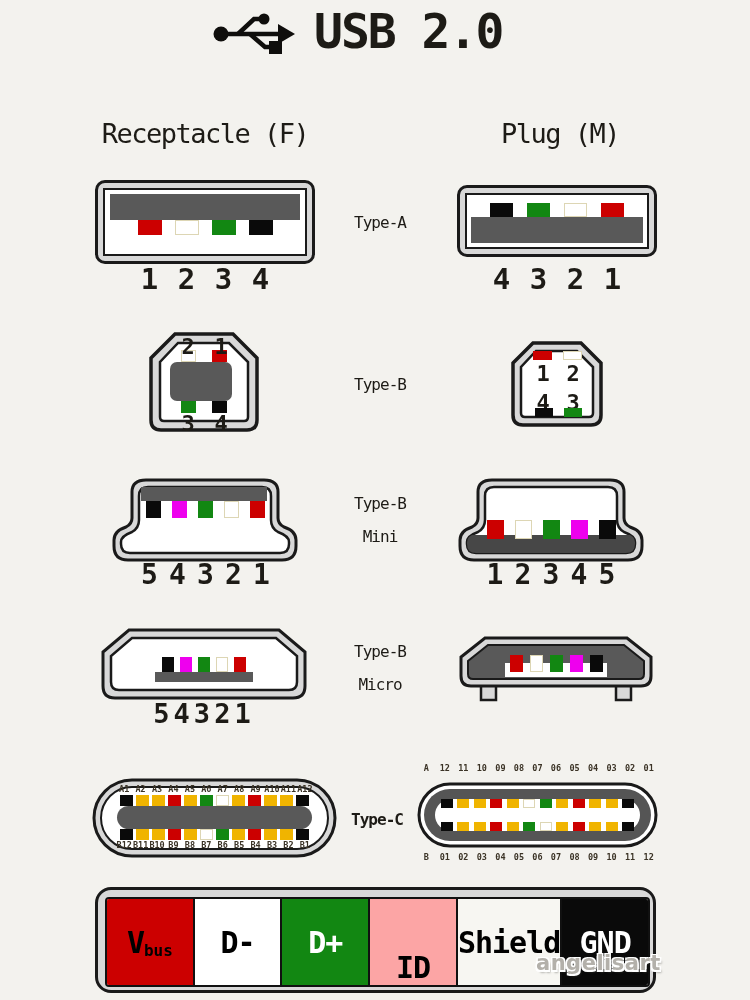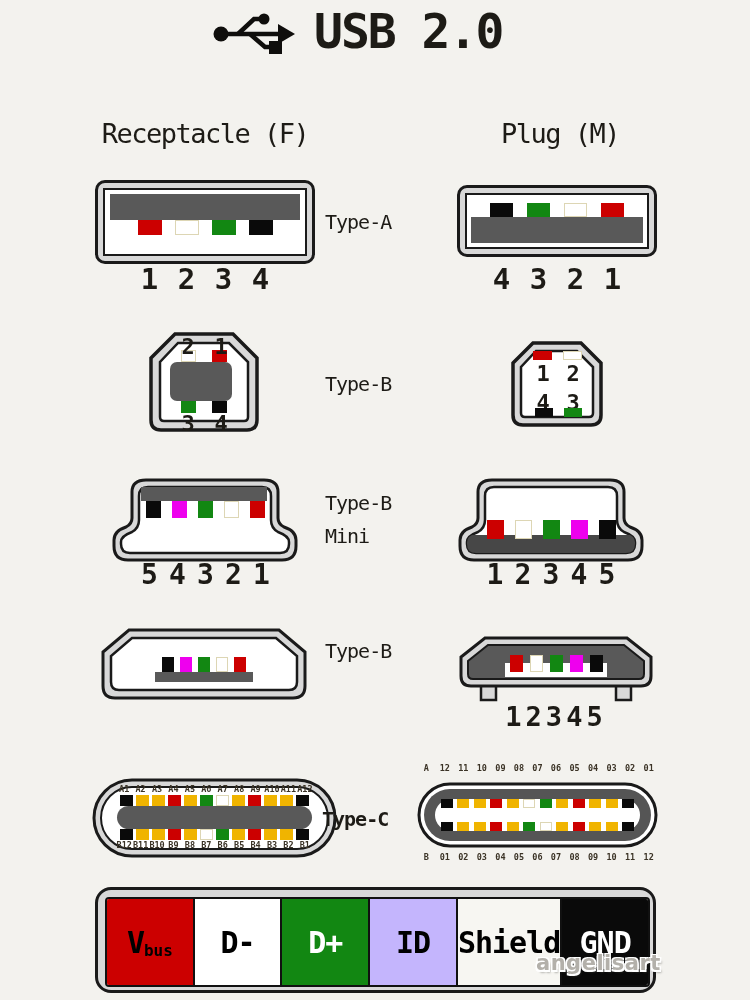--- a/index.html
+++ b/index.html
@@ -6,21 +6,21 @@
   .canvas{position:relative;width:750px;height:1000px;background:#f3f2ee;overflow:hidden;
           font-family:"DejaVu Sans Mono",monospace;color:#1d1b16;}
   .abs{position:absolute;}
 
   
   .title{left:314px;top:0px;font-size:48px;font-weight:bold;letter-spacing:-2px;line-height:62px;}
   .subtitle{left:300px;top:58px;width:160px;text-align:center;font-size:23px;letter-spacing:-1px;}
   .col-head{top:118px;text-align:center;font-size:27px;letter-spacing:-1.5px;}
   .col-head.f{left:85px;width:240px;}
   .col-head.m{left:455px;width:210px;}
-  .type-label{width:110px;font-size:20px;letter-spacing:-1px;line-height:33px;}
+  .type-label{width:110px;text-align:center;font-size:16px;letter-spacing:-1px;line-height:33px;}
 
   
   .shell{box-sizing:border-box;background:#d8d8d8;border:3px solid #1a1a1a;}
   .inner{box-sizing:border-box;background:#fff;border:2.5px solid #1a1a1a;position:relative;width:100%;height:100%;}
   .pin{box-sizing:border-box;}
   .pin.white{border:1.5px solid #ddd6b4;}
   .pinrow{display:flex;justify-content:center;align-items:flex-start;}
   .numrow{display:flex;justify-content:center;font-weight:bold;}
   .numrow span{text-align:center;}
 
@@ -274,42 +274,43 @@
       <rect x="55" y="45" width="98" height="10" fill="#595959"></rect>
     </svg>
     <div class="pinrow">
         <div class="pin" style="background: rgb(10, 10, 10);"></div>
         <div class="pin" style="background: rgb(238, 0, 238);"></div>
         <div class="pin" style="background: rgb(18, 135, 18);"></div>
         <div class="pin white" style="background: rgb(255, 255, 255);"></div>
         <div class="pin" style="background: rgb(204, 0, 0);"></div>
       </div>
   </div>
+  <div class="abs mcf-nums">54321</div>
 
   <div class="abs type-label" style="left:325px;top:635px;">
     <div>Type-B</div>
+    <div>Micro</div>
   </div>
 
   <div class="abs mcm">
     <svg width="196" height="68" viewBox="0 0 196 68">
       <rect x="23" y="49" width="15" height="16" fill="#d8d8d8" stroke="#1a1a1a" stroke-width="2.5"></rect>
       <rect x="158" y="49" width="15" height="16" fill="#d8d8d8" stroke="#1a1a1a" stroke-width="2.5"></rect>
       <path d="M 27 3 H 169 L 193 22 V 41 Q 193 51 183 51 H 13 Q 3 51 3 41 V 22 Z" fill="#d8d8d8" stroke="#1a1a1a" stroke-width="3"></path>
       <path d="M 30 10 H 166 L 186 26 V 39 Q 186 44 181 44 H 15 Q 10 44 10 39 V 26 Z" fill="#595959" stroke="#1a1a1a" stroke-width="2"></path>
       <rect x="47" y="28" width="102" height="14" fill="#ffffff"></rect>
     </svg>
     <div class="pinrow">
         <div class="pin" style="background: rgb(204, 0, 0);"></div>
         <div class="pin white" style="background: rgb(255, 255, 255);"></div>
         <div class="pin" style="background: rgb(18, 135, 18);"></div>
         <div class="pin" style="background: rgb(238, 0, 238);"></div>
         <div class="pin" style="background: rgb(10, 10, 10);"></div>
       </div>
   </div>
-  <div class="abs mcm-nums">12345</div>
 
   <div class="abs tcf">
     <svg width="245" height="80" viewBox="0 0 245 80">
       <rect x="2" y="2" width="241" height="76" rx="38" fill="#d8d8d8" stroke="#1a1a1a" stroke-width="3"></rect>
       <rect x="9" y="9" width="227" height="62" rx="31" fill="#ffffff" stroke="#1a1a1a" stroke-width="2"></rect>
       <rect x="25" y="28" width="195" height="23" rx="11.5" fill="#595959"></rect>
     </svg>
     <div class="tc-lblrow lbl-top">
         <span>A1</span>
         <span>A2</span>
@@ -441,21 +442,21 @@
         <div class="legend-cell" style="background: rgb(204, 0, 0); color: rgb(0, 0, 0);">
           <span class="main">V</span>
           <span class="subsc">bus</span>
         </div>
         <div class="legend-cell" style="background: rgb(255, 255, 255); color: rgb(0, 0, 0);">
           <span class="main">D-</span>
         </div>
         <div class="legend-cell" style="background: rgb(18, 135, 18); color: rgb(255, 255, 255);">
           <span class="main">D+</span>
         </div>
-        <div class="legend-cell" style="background: #c4b5fd; color: rgb(0, 0, 0);">
+        <div class="legend-cell" style="background: #fca5a5; color: rgb(0, 0, 0); align-items: flex-end;">
           <span class="main">ID</span>
         </div>
         <div class="legend-cell" style="background: rgb(247, 246, 242); color: rgb(0, 0, 0);">
           <span class="main">Shield</span>
         </div>
         <div class="legend-cell" style="background: rgb(10, 10, 10); color: rgb(255, 255, 255);">
           <span class="main">GND</span>
         </div>
       </div>
   </div>

